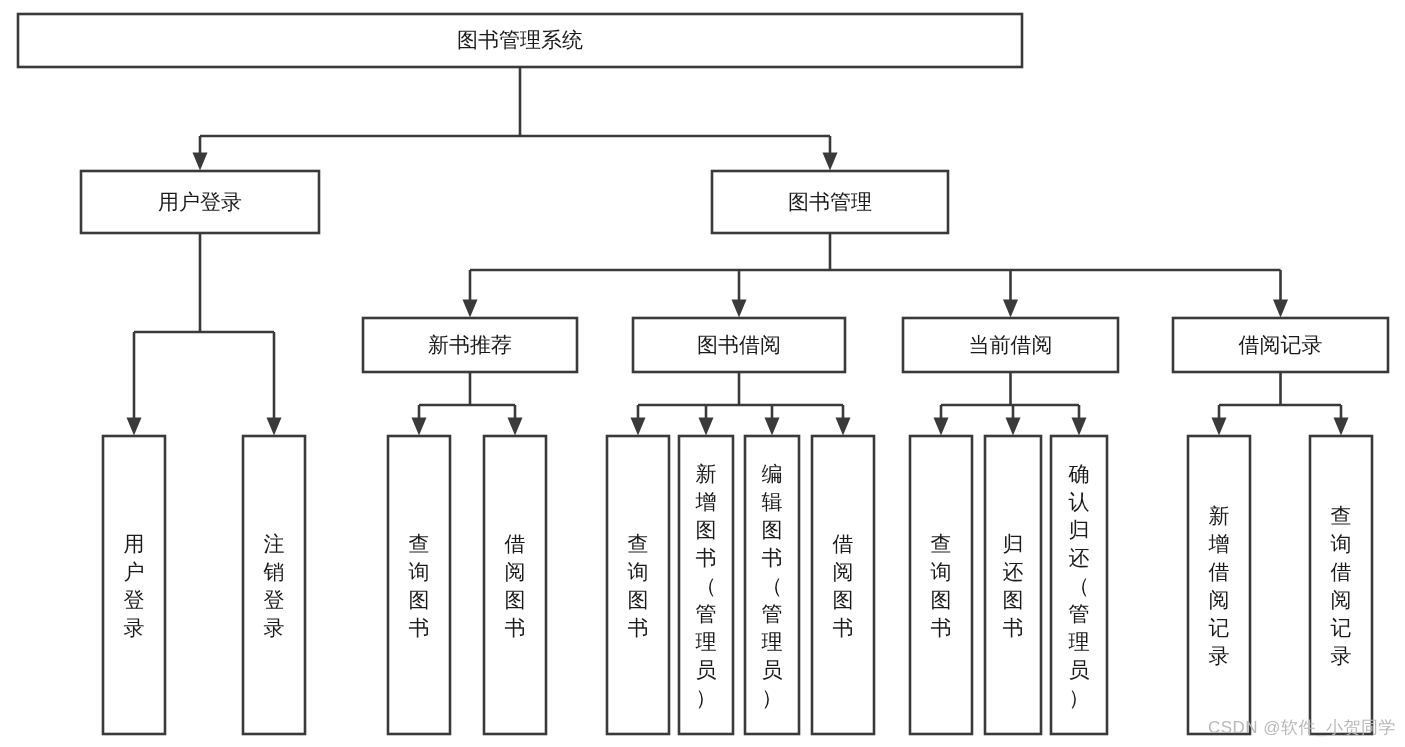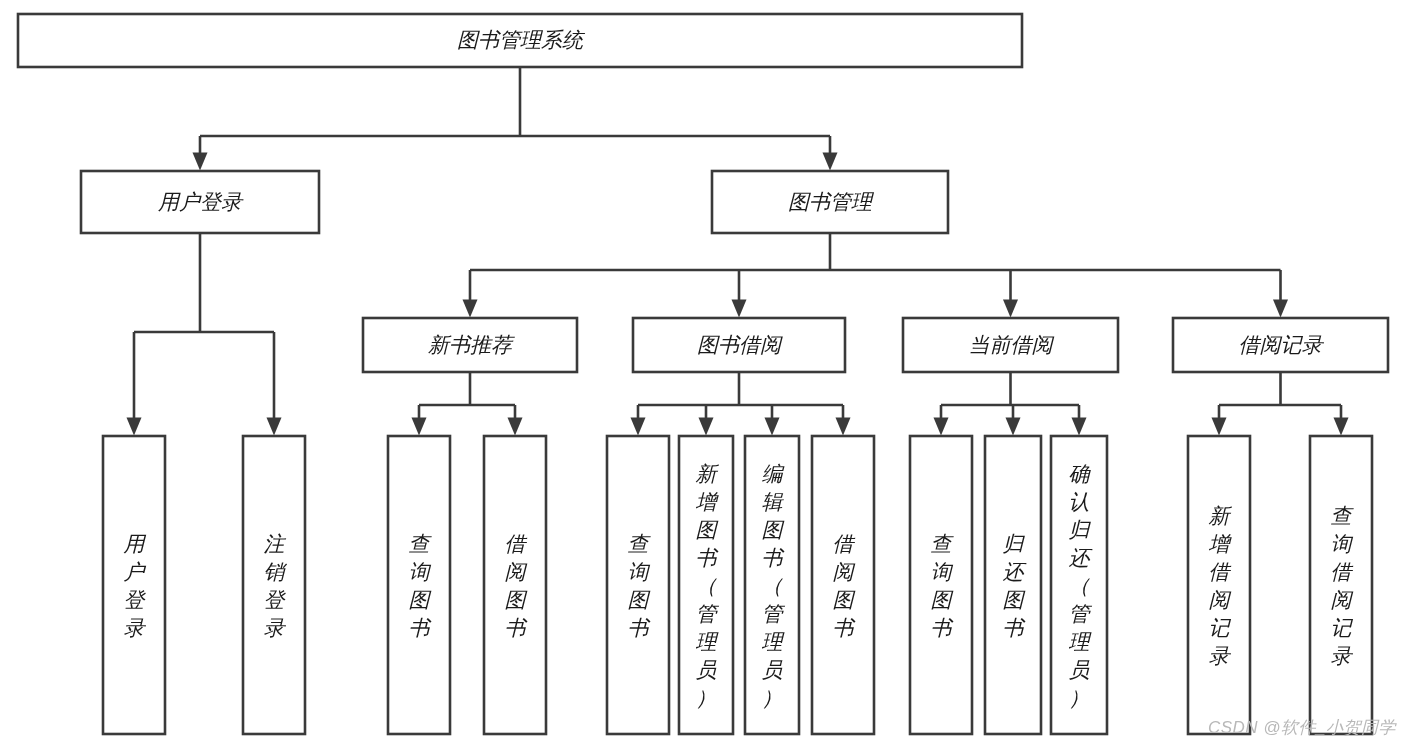--- a/index.html
+++ b/index.html
@@ -11,21 +11,20 @@
     width: 1405px;
     height: 747px;
     font-family: "Liberation Sans", "DejaVu Sans", sans-serif;
     overflow: hidden;
     position: relative;
   }
   #diagram-root {
     position: relative;
     width: 1261px;
     height: 747px;
-    font-style: italic;
   }
   svg#tree-svg {
     position: absolute;
     top: 0;
     left: 0;
     width: 1405px;
     height: 747px;
     display: block;
   }
   .node-box {

